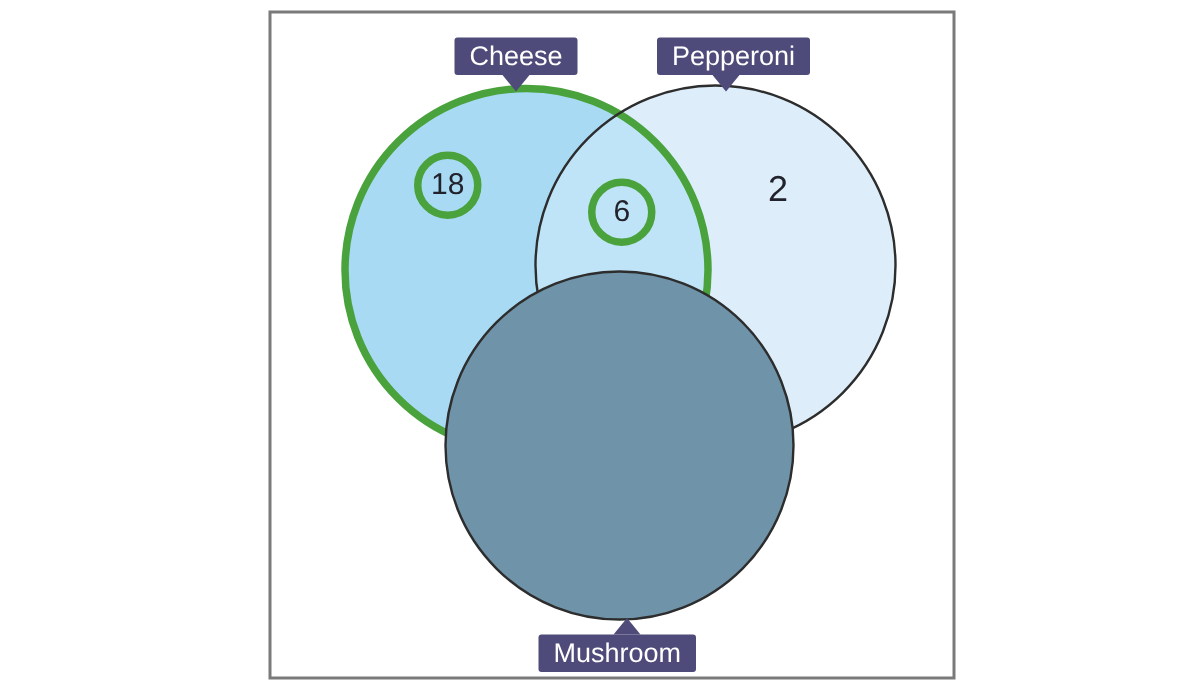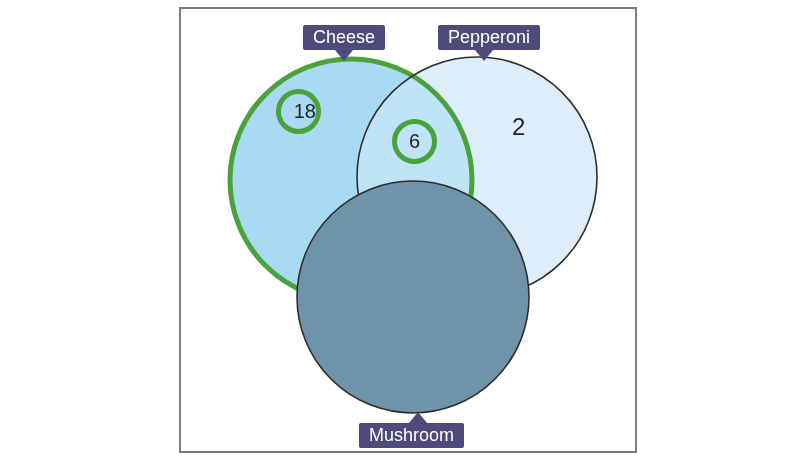--- a/index.html
+++ b/index.html
@@ -57,21 +57,21 @@
     position: absolute;
     border: 5px solid #4aa23d;
     border-radius: 50%;
     display: flex;
     align-items: center;
     justify-content: center;
     color: #22222c;
     font-size: 20px;
     background: transparent;
   }
-  .ring-18 { left: 95px;  top: 80px;  width: 45px; height: 45px; justify-content: flex-end; }
+  .ring-18 { left: 95px;  top: 92px;  width: 45px; height: 45px; }
   .ring-6  { left: 211px; top: 110px; width: 45px; height: 45px; }
 
   .value-plain {
     position: absolute;
     color: #22222c;
     font-size: 24px;
   }
   .value-2 { left: 331px; top: 104px; }
 </style>
 </head>

